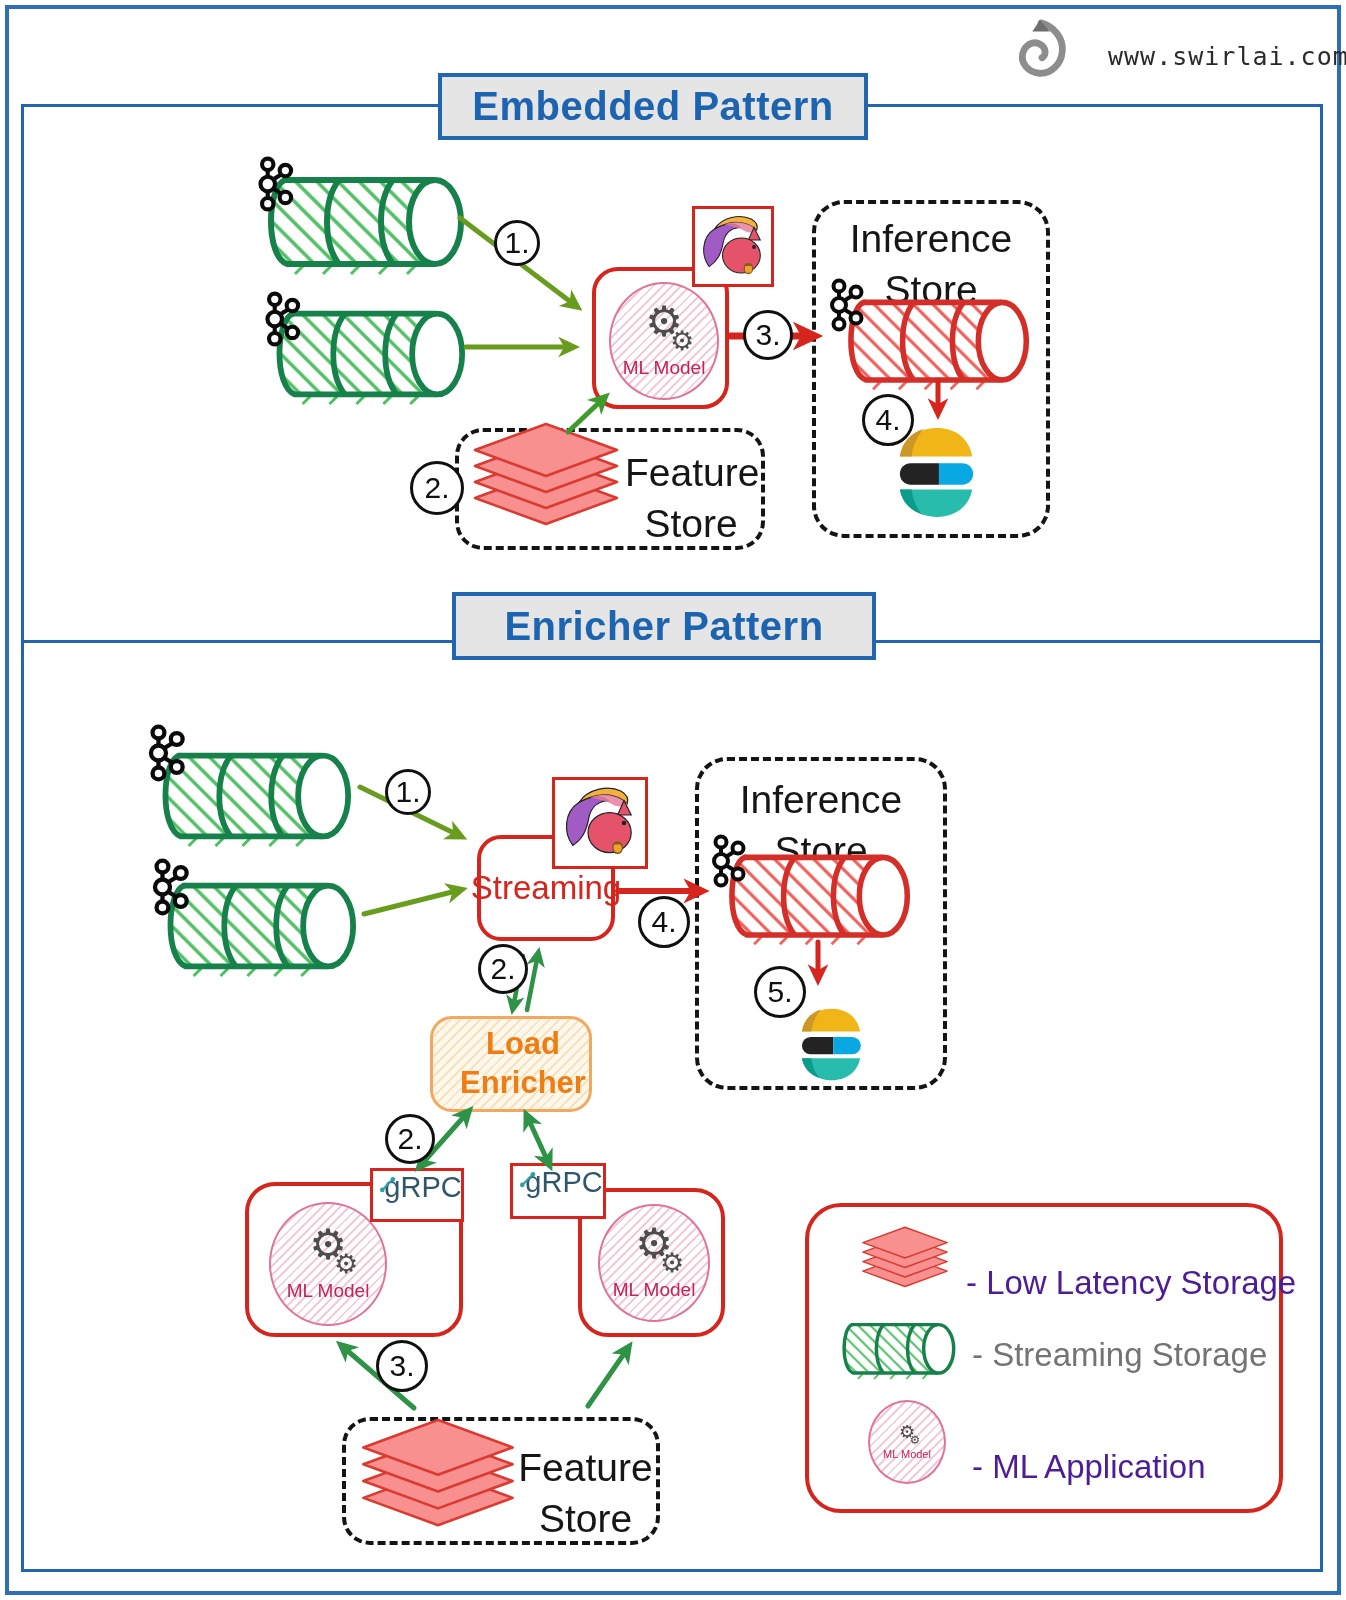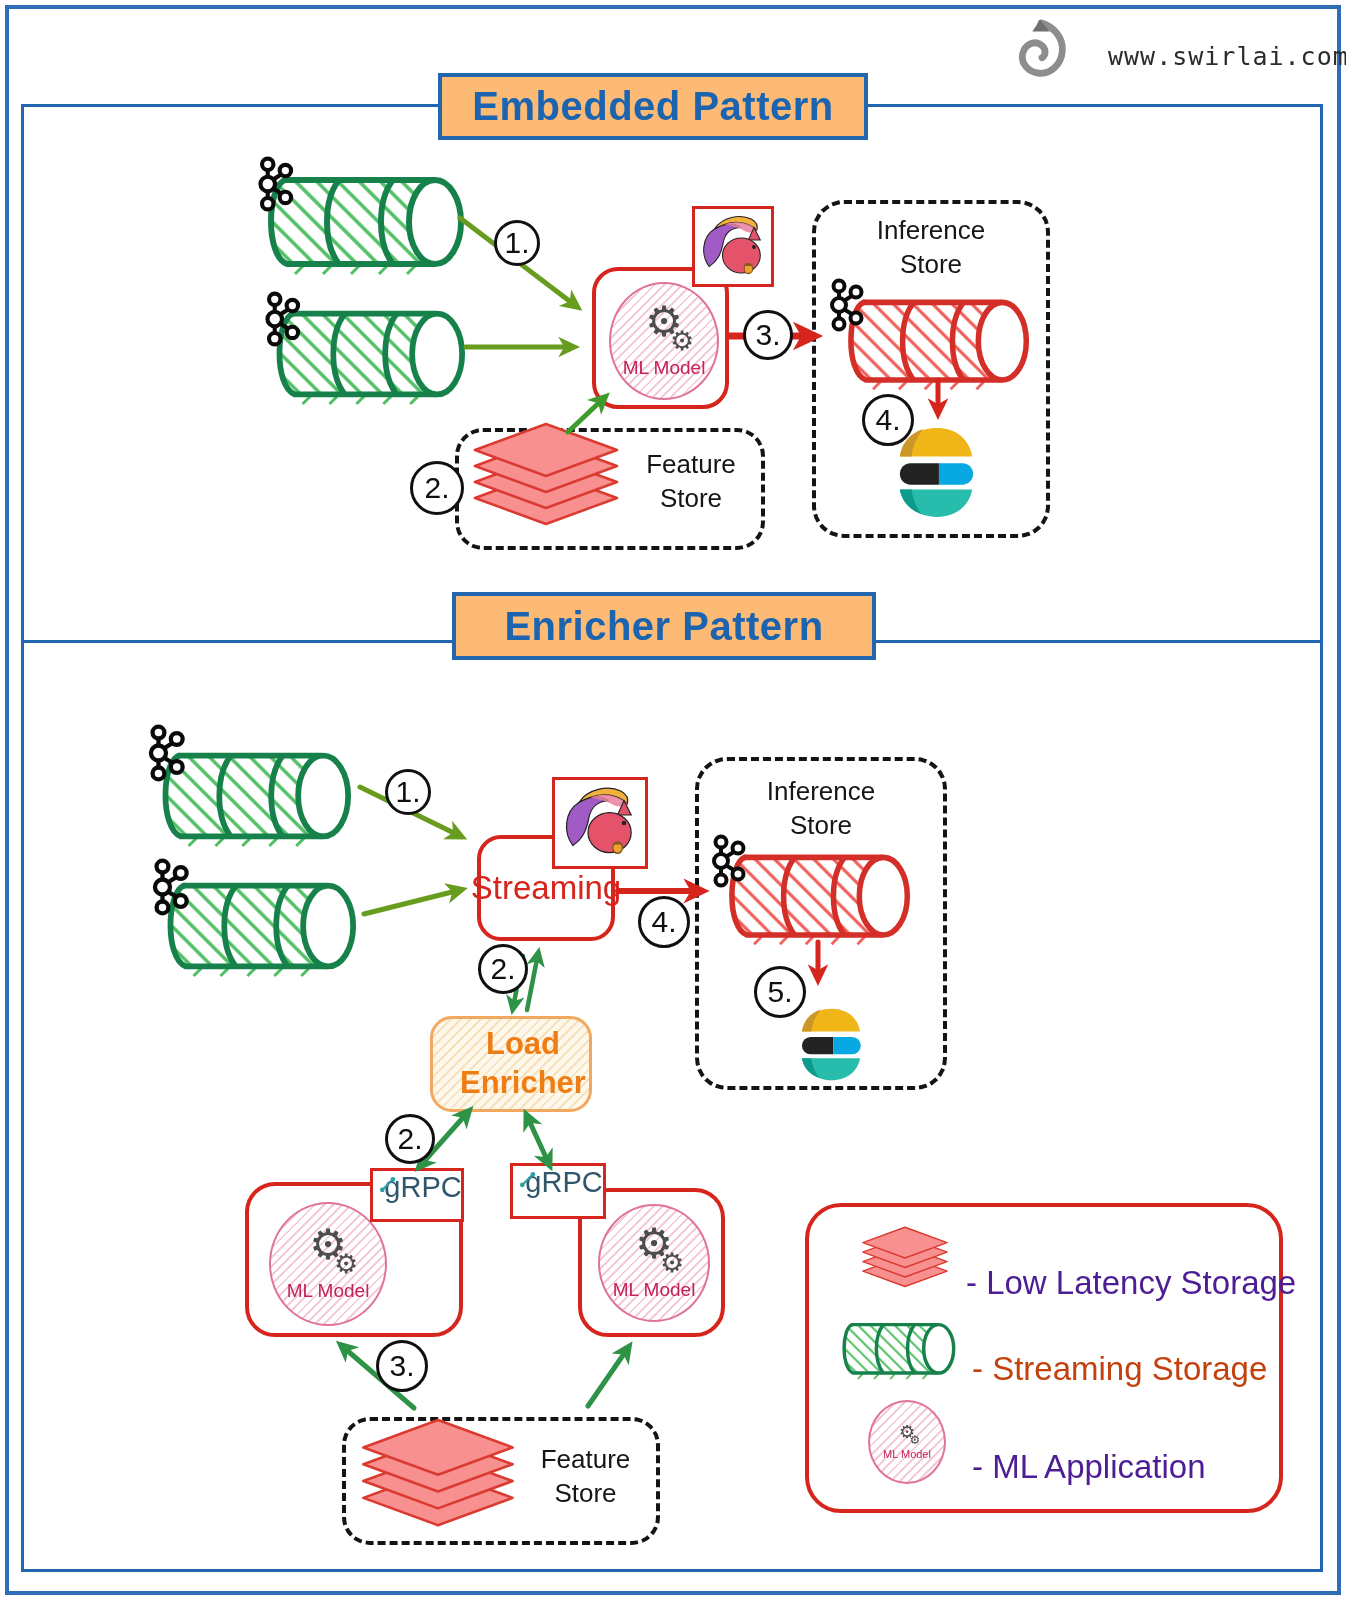--- a/index.html
+++ b/index.html
@@ -3,37 +3,37 @@
 <meta charset="utf-8">
 <style>
   html,body{margin:0;padding:0;background:#fff;}
   .canvas{position:relative;width:1346px;height:1600px;background:#fff;overflow:hidden;
           font-family:"Liberation Sans",sans-serif;}
   .outer-border{position:absolute;left:5px;top:5px;width:1336px;height:1590px;
                 border:4px solid #2e6db8;box-sizing:border-box;}
   .section{position:absolute;border:3px solid #2166ae;box-sizing:border-box;background:transparent;}
   #sec-embedded{left:21px;top:104px;width:1302px;height:539px;}
   #sec-enricher{left:21px;top:640px;width:1302px;height:932px;}
-  .title-box{position:absolute;background:#fdba74;border:4px solid #2166ae;box-sizing:border-box;
+  .title-box{position:absolute;background:#e5e5e5;border:4px solid #2166ae;box-sizing:border-box;
              color:#1d64b0;font-size:40px;font-weight:bold;display:flex;align-items:center;
              justify-content:center;z-index:5;letter-spacing:0.5px;}
   #title-embedded{left:438px;top:73px;width:430px;height:67px;}
   #title-enricher{left:452px;top:592px;width:424px;height:68px;}
   .site-url{position:absolute;left:1108px;top:42px;font-family:"DejaVu Sans Mono",monospace;
             font-size:25px;color:#2b2b2b;letter-spacing:1px;}
   .swirl{position:absolute;left:1010px;top:18px;width:62px;height:64px;}
   .num-circle{position:absolute;border:3.5px solid #101010;border-radius:50%;background:#fff;
               display:flex;align-items:center;justify-content:center;font-size:30px;
               color:#101010;font-weight:500;z-index:7;box-sizing:border-box;}
   .dashed-box{position:absolute;border:4px dashed #141414;border-radius:28px;box-sizing:border-box;z-index:1;}
   .red-box{position:absolute;border:4px solid #d6251d;border-radius:28px;background:#fff;
            box-sizing:border-box;z-index:2;}
   .flink-box{position:absolute;border:3.5px solid #d6251d;background:#fff;box-sizing:border-box;z-index:3;
              display:flex;align-items:center;justify-content:center;}
-  .store-label{position:absolute;color:#161616;font-size:26px;font-weight:500;line-height:1.3;
+  .store-label{position:absolute;color:#161616;font-size:39px;font-weight:500;line-height:1.3;
                text-align:center;z-index:2;}
   .ml-circle{position:absolute;border-radius:50%;border:2px solid #e0739a;
              background:repeating-linear-gradient(135deg,#fff 0 4.5px,#f5cbd9 4.5px 6.5px);
              display:flex;flex-direction:column;align-items:center;justify-content:center;box-sizing:border-box;}
   .gear{color:#4d4d4d;line-height:0.9;}
   .g1{font-size:42px;}
   .g2{font-size:27px;margin-top:-12px;margin-left:36px;}
   .ml-label{color:#c22458;font-size:19px;margin-top:4px;font-weight:400;}
   .enricher-label{position:absolute;inset:0;display:flex;align-items:center;justify-content:center;
                   color:#d6251d;font-size:33px;font-weight:500;}
@@ -42,21 +42,21 @@
           display:flex;align-items:center;justify-content:center;text-align:center;
           color:#ee7d14;font-size:31px;font-weight:bold;line-height:1.25;box-sizing:border-box;z-index:2;padding-left:24px;}
   .grpc-box{position:absolute;border:3.5px solid #d6251d;background:#fff;box-sizing:border-box;z-index:3;
             display:flex;align-items:flex-start;justify-content:center;color:#2f566b;
             font-size:29px;font-weight:500;}
   .grpc-icon{position:absolute;left:6px;top:5px;width:18px;height:18px;}
   .legend-box{position:absolute;border:4px solid #d6251d;border-radius:36px;background:#fff;
               box-sizing:border-box;z-index:1;}
   .legend-label{position:absolute;font-size:33px;font-weight:500;z-index:2;}
   .legend-red{color:#4c1d95;margin-top:20px;}
-  .legend-green{color:#c2410c;margin-top:14px;}
+  .legend-green{color:#737373;}
   .overlay{position:absolute;left:0;top:0;z-index:6;pointer-events:none;}
   .icon-layer{position:absolute;z-index:2;}
   .hidden-defs{position:absolute;width:0;height:0;}
 </style>
 </head>
 <body>
 
 <svg class="hidden-defs" aria-hidden="true">
   <defs>
     <pattern id="hatch-green" width="15" height="15" patternUnits="userSpaceOnUse" patternTransform="rotate(-45)">

